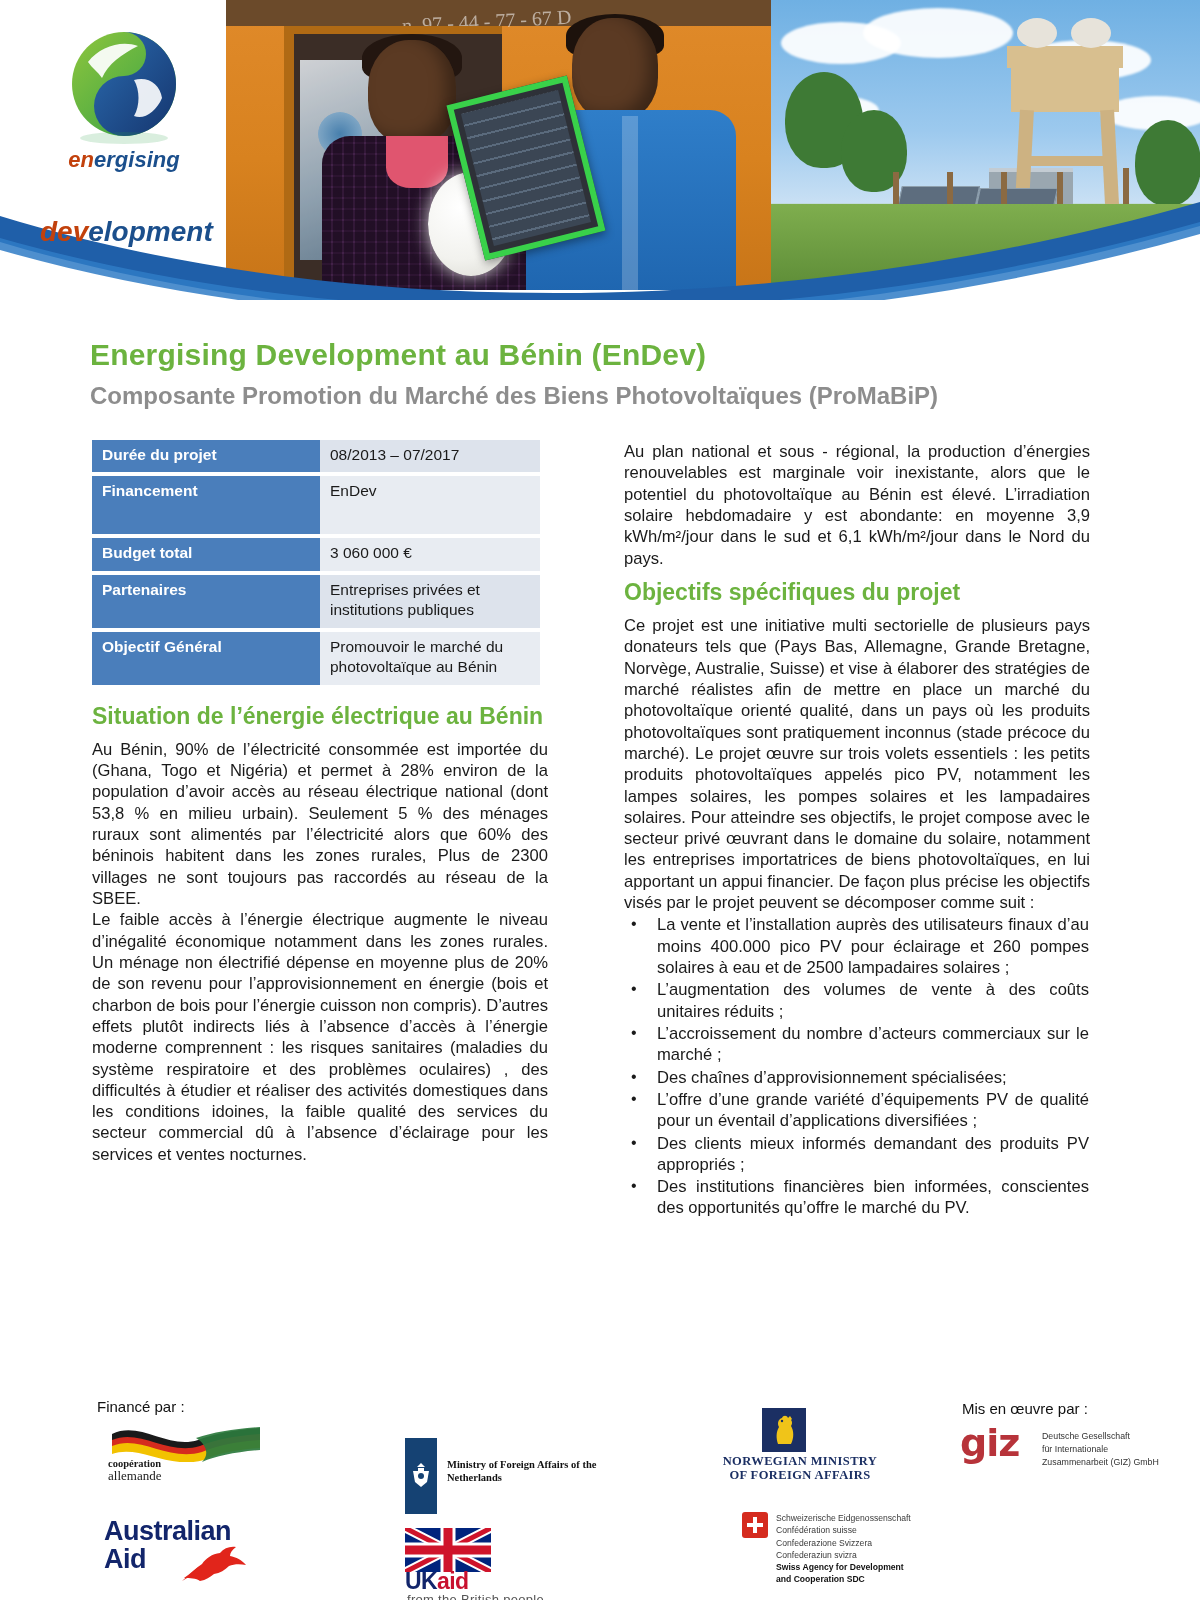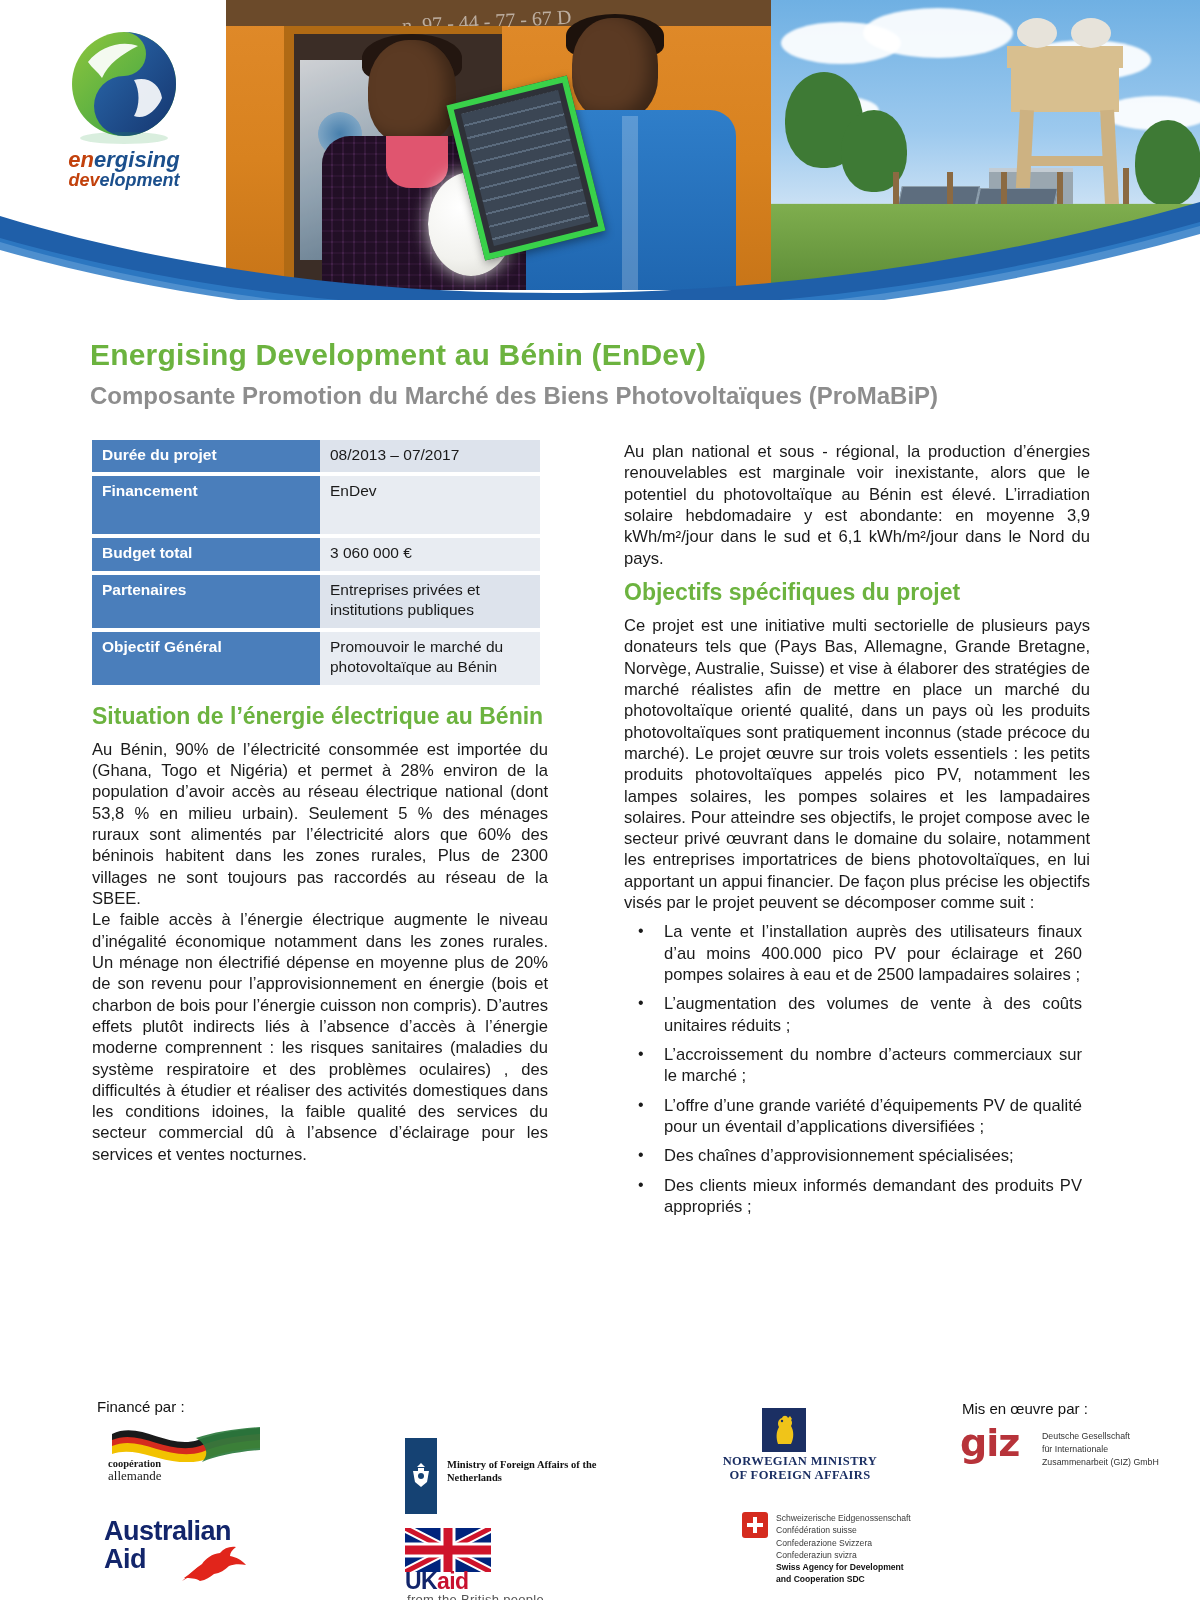--- a/index.html
+++ b/index.html
@@ -69,21 +69,21 @@
   .grass{position:absolute;left:0;bottom:0;width:100%;height:86px;background:linear-gradient(180deg,#7fae4e,#5d8c37);}
 
   .wave{position:absolute;left:0;top:186px;width:1200px;height:130px;}
 
   
   .endev-logo{position:absolute;left:40px;top:28px;width:168px;height:172px;}
   .endev-logo .glyph{position:absolute;left:24px;top:0;width:120px;height:118px;}
   .endev-word{position:absolute;left:0;top:120px;width:168px;text-align:center;
     font-family:"Liberation Sans",sans-serif;font-style:italic;font-weight:bold;line-height:1.05;}
   .endev-word .l1{font-size:22px;}
-  .endev-word .l2{font-size:18px;}
+  .endev-word .l2{font-size:28px;margin-top:46px;}
   .t-green{color:#c2410c;}
   .t-blue{color:#1b4f8c;}
 
   
   .title{position:absolute;left:90px;top:338px;width:1020px;
     font-size:30px;font-weight:bold;color:#6cb33f;letter-spacing:.2px;}
   .subtitle{position:absolute;left:90px;top:382px;width:1020px;
     font-size:24px;font-weight:bold;color:#8d8d8d;}
 
   
@@ -98,21 +98,21 @@
   table.info tr.alt td.v{background:#e8ecf2;}
 
   
   h2.sec{margin:14px 0 4px 0;font-size:23px;font-weight:bold;color:#6cb33f;line-height:1.18;}
   .col-right h2.sec{margin:10px 0 2px 0;}
   p.body{margin:9px 0 0 0;font-size:16.6px;line-height:1.285;text-align:justify;
      text-justify:inter-word;color:#1a1a1a;}
   p.body + p.body{margin-top:0;}
   ul.bullets{list-style:none;margin:0;padding:0;}
   ul.bullets li{position:relative;padding-left:32px;font-size:16.6px;line-height:1.285;
-     text-align:justify;color:#1a1a1a;margin:8px;}
+     text-align:justify;color:#1a1a1a;margin:1px;}
   ul.bullets li:before{content:"\2022";position:absolute;left:6px;top:0;font-size:16px;}
   .foot-label{position:absolute;font-size:15px;color:#111;}
   .lbl-left{left:97px;top:1398px;}
   .lbl-right{left:962px;top:1400px;}
 
   .logo-box{position:absolute;}
 
   
   .gc{left:100px;top:1424px;width:170px;height:62px;}
   .gc .swoosh{position:absolute;left:10px;top:0;width:152px;height:38px;}
@@ -286,23 +286,24 @@
 </div>
 
 <div class="col-right">
   <p class="body">Au plan national et sous - régional, la production d’énergies renouvelables est marginale voir inexistante, alors que le potentiel du photovoltaïque au Bénin est élevé. L’irradiation solaire hebdomadaire y est abondante: en moyenne 3,9 kWh/m²/jour dans le sud et 6,1 kWh/m²/jour dans le Nord du pays.</p>
   <h2 class="sec">Objectifs spécifiques du projet</h2>
   <p class="body">Ce projet est une initiative multi sectorielle de plusieurs pays donateurs tels que (Pays Bas, Allemagne, Grande Bretagne, Norvège, Australie, Suisse) et vise à élaborer des stratégies de marché réalistes afin de mettre en place un marché du photovoltaïque orienté qualité, dans un pays où les produits photovoltaïques sont pratiquement inconnus (stade précoce du marché). Le projet œuvre sur trois volets essentiels : les petits produits photovoltaïques appelés pico PV, notamment les lampes solaires, les pompes solaires et les lampadaires solaires. Pour atteindre ses objectifs, le projet compose avec le secteur privé œuvrant dans le domaine du solaire, notamment les entreprises importatrices de biens photovoltaïques, en lui apportant un appui financier. De façon plus précise les objectifs visés par le projet peuvent se décomposer comme suit :</p>
   <ul class="bullets">
     <li>La vente et l’installation auprès des utilisateurs finaux d’au moins 400.000 pico PV pour éclairage et 260 pompes solaires à eau et de 2500 lampadaires solaires ;</li>
     <li>L’augmentation des volumes de vente à des coûts unitaires réduits ;</li>
     <li>L’accroissement du nombre d’acteurs commerciaux sur le marché ;</li>
+    <li>Des chaînes d’approvisionnement spécialisées;</li>
     <li>L’offre d’une grande variété d’équipements PV de qualité pour un éventail d’applications diversifiées ;</li>
-    <li>Des chaînes d’approvisionnement spécialisées;</li>
     <li>Des clients mieux informés demandant des produits PV appropriés ;</li>
+    <li>Des institutions financières bien informées, conscientes des opportunités qu’offre le marché du PV.</li>
   </ul>
 </div>
 
 <div class="foot-label lbl-left">Financé par :</div>
 <div class="foot-label lbl-right">Mis en œuvre  par :</div>
 
 <div class="logo-box gc">
   <svg class="swoosh" viewBox="0 0 152 38">
     <path d="M2,10 C30,-4 58,26 88,16 C108,9 126,6 150,4 L150,12 C126,14 108,17 90,24 C58,34 30,6 2,18 Z" fill="#1a1a1a"></path>
     <path d="M2,16 C30,4 58,32 90,22 C108,15 126,12 150,10 L150,18 C126,20 108,23 92,30 C58,40 30,14 2,24 Z" fill="#d52b1e"></path>

